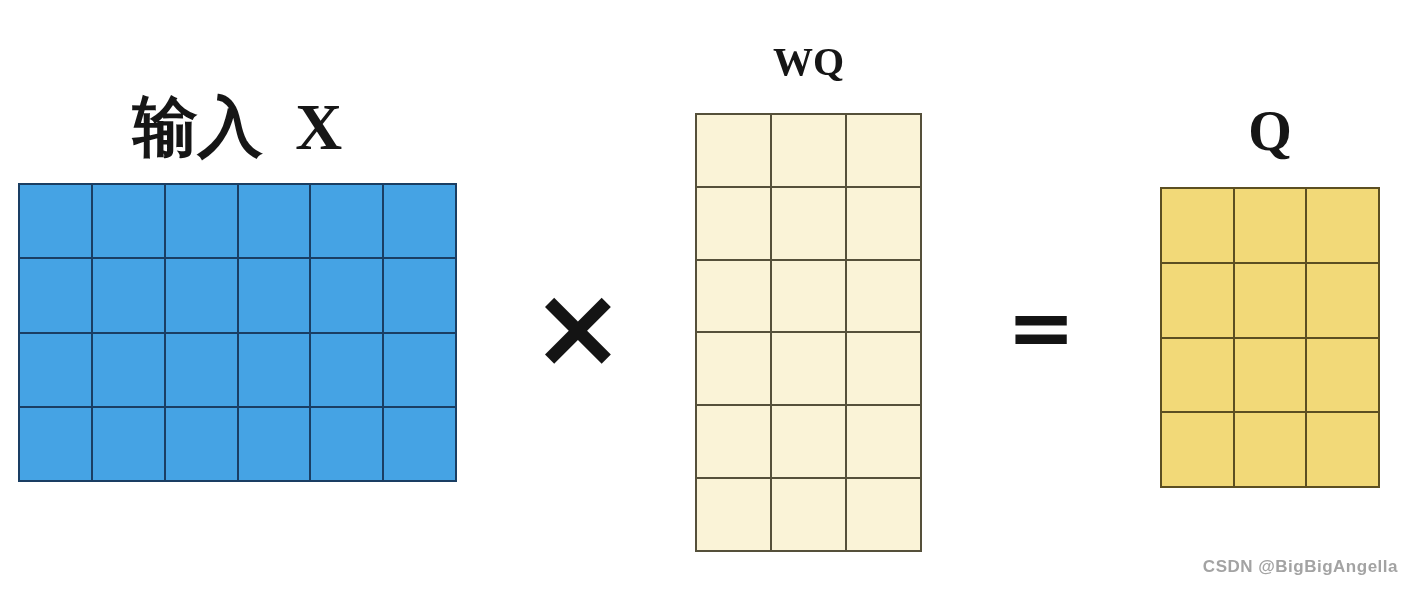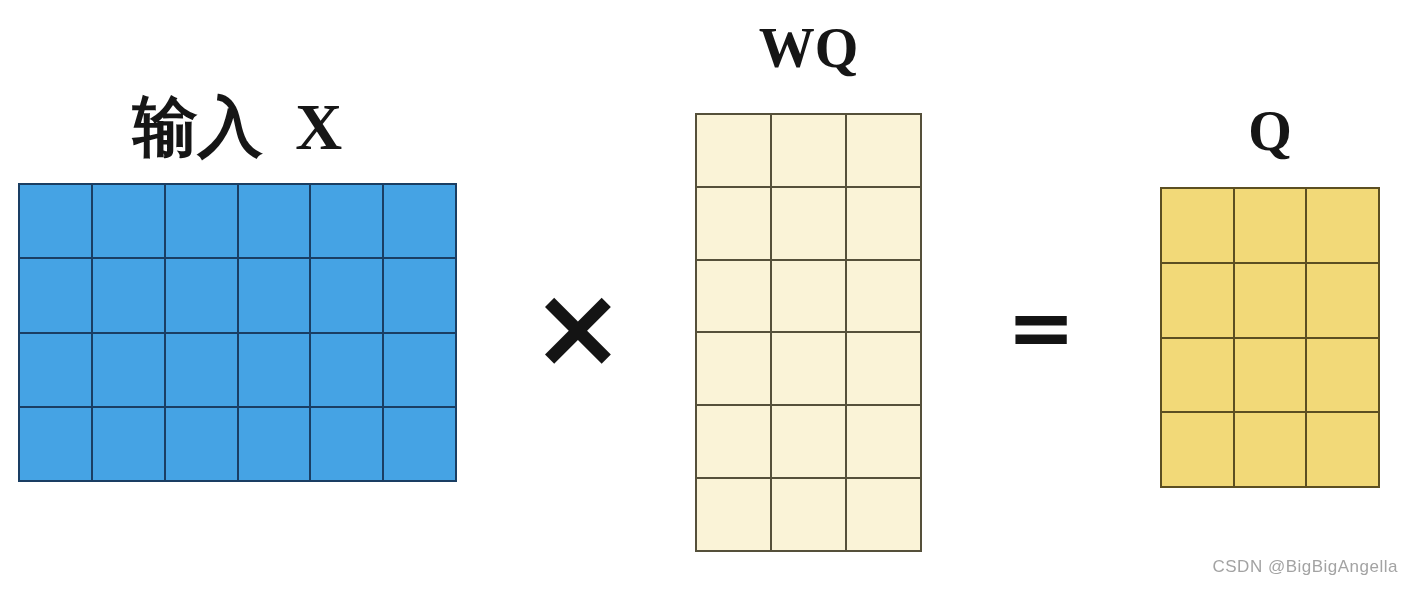--- a/index.html
+++ b/index.html
@@ -8,33 +8,33 @@
     background: #ffffff;
   }
   body {
     width: 1408px;
     height: 590px;
     position: relative;
     overflow: hidden;
     font-family: "Liberation Serif", serif;
     color: #111111;
   }
-  .abs { position: absolute; }
+  .abs { position: absolute; font-weight: bold; }
 
   .matrix-label {
     display: flex;
     align-items: center;
     justify-content: center;
     font-weight: bold;
     white-space: pre;
     color: #161616;
     line-height: 1;
   }
   .label-x  { left: 18px;   top: 92px;  width: 439px; height: 70px; font-size: 65px; }
-  .label-wq { left: 695px;  top: 6px;   width: 227px; height: 84px; font-size: 56px; }
+  .label-wq { left: 695px;  top: 20px;   width: 227px; height: 84px; font-size: 40px; }
   .label-q  { left: 1160px; top: 94px;  width: 220px; height: 74px; font-size: 56px; }
 
   .operator {
     display: flex;
     align-items: center;
     justify-content: center;
     font-family: "DejaVu Sans", sans-serif;
     font-weight: bold;
     color: #141414;
     line-height: 1;

